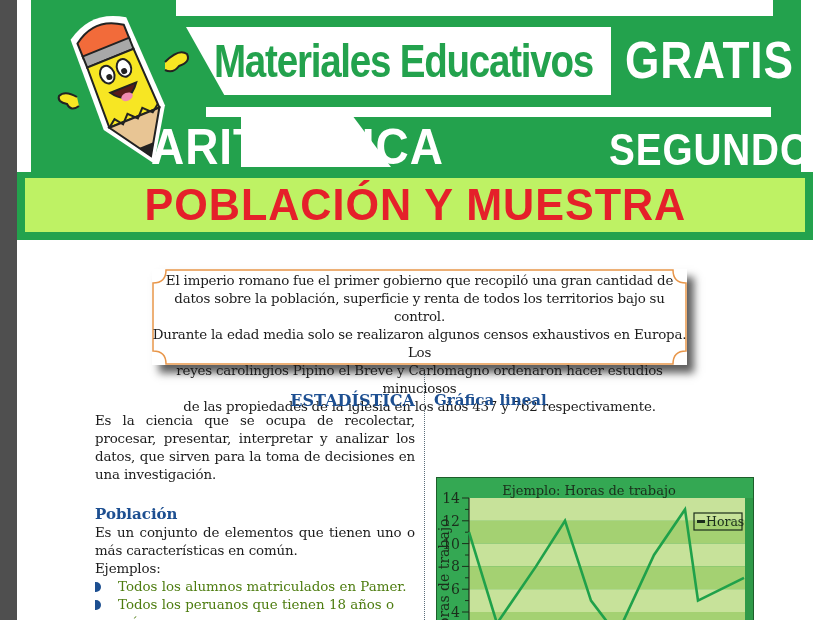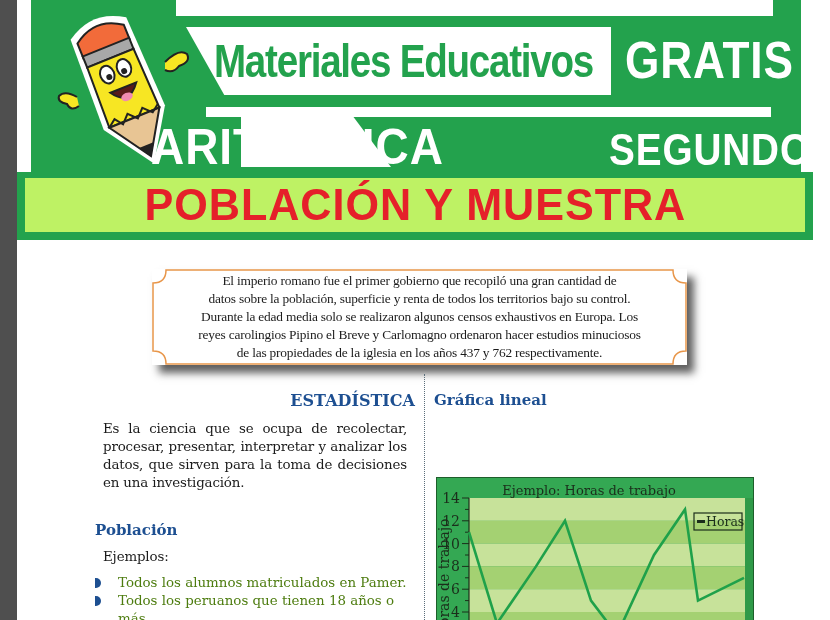--- a/index.html
+++ b/index.html
@@ -79,40 +79,39 @@
     
     .intro {
       position: absolute; left: 135px; top: 269px; width: 535px; height: 96px;
       box-shadow: 7px 8px 8px rgba(40,40,40,0.75);
     }
     .intro svg { position: absolute; left: 0; top: 0; }
     .intro p {
       position: absolute; left: 0; top: 3px; width: 535px; margin: 0;
       text-align: center; font-size: 13.4px; line-height: 18px; color: #1b1b1b;
       letter-spacing: -0.2px;
-      font-family: Liberation Serif, serif;
     }
     
     .col-left { position: absolute; left: 78px; top: 390px; width: 320px; }
     .col-right { position: absolute; left: 417px; top: 390px; width: 320px; }
     .divider {
       position: absolute; left: 407px; top: 374px; width: 0; height: 246px;
       border-left: 1px dotted #5b6e7a;
     }
     h2 {
       margin: 0; font-size: 16px; font-weight: 700; color: #1d4f91;
       line-height: 22px;
       text-align: right;
     }
     h3 {
       margin: 0; font-size: 15px; font-weight: 700; color: #1d4f91; line-height: 20px;
     }
     h3.light { font-weight: 700; }
     .para {
-      margin: 8px; font-size: 13.4px; line-height: 18px; color: #1b1b1b;
+      margin: 0; font-size: 13.4px; line-height: 18px; color: #1b1b1b;
       text-align: justify; text-align-last: left; letter-spacing: -0.15px;
     }
     ul.bullets { list-style: none; margin: 0; padding: 0; }
     ul.bullets li {
       font-size: 13.4px; line-height: 18px; color: #4d7c0f; position: relative;
       padding-left: 23px;
     }
     ul.bullets li .bullet {
       position: absolute; left: 0; top: 4px; width: 6px; height: 10px;
       background: #1d4f91; border-radius: 0 6px 6px 0;
@@ -190,20 +189,21 @@
   </div>
 
   <div class="divider"></div>
 
   <div class="col-left">
     <h2>ESTADÍSTICA</h2>
     <p class="para">Es la ciencia que se ocupa de recolectar, procesar, presentar, interpretar y analizar los datos, que sirven para la toma de decisiones en una investigación.</p>
 
     <div style="height:20px"></div>
     <h3>Población</h3>
+    <p class="para">Es un conjunto de elementos que tienen uno o más características en común.</p>
     <p class="para">Ejemplos:</p>
     <ul class="bullets">
       <li><span class="bullet"></span><span>Todos los alumnos matriculados en Pamer.</span></li>
       <li><span class="bullet"></span><span>Todos los peruanos que tienen 18 años o más.</span></li>
 
     </ul>
   </div>
 
   <div class="col-right">
     <h3 class="light">Gráfica lineal</h3>

